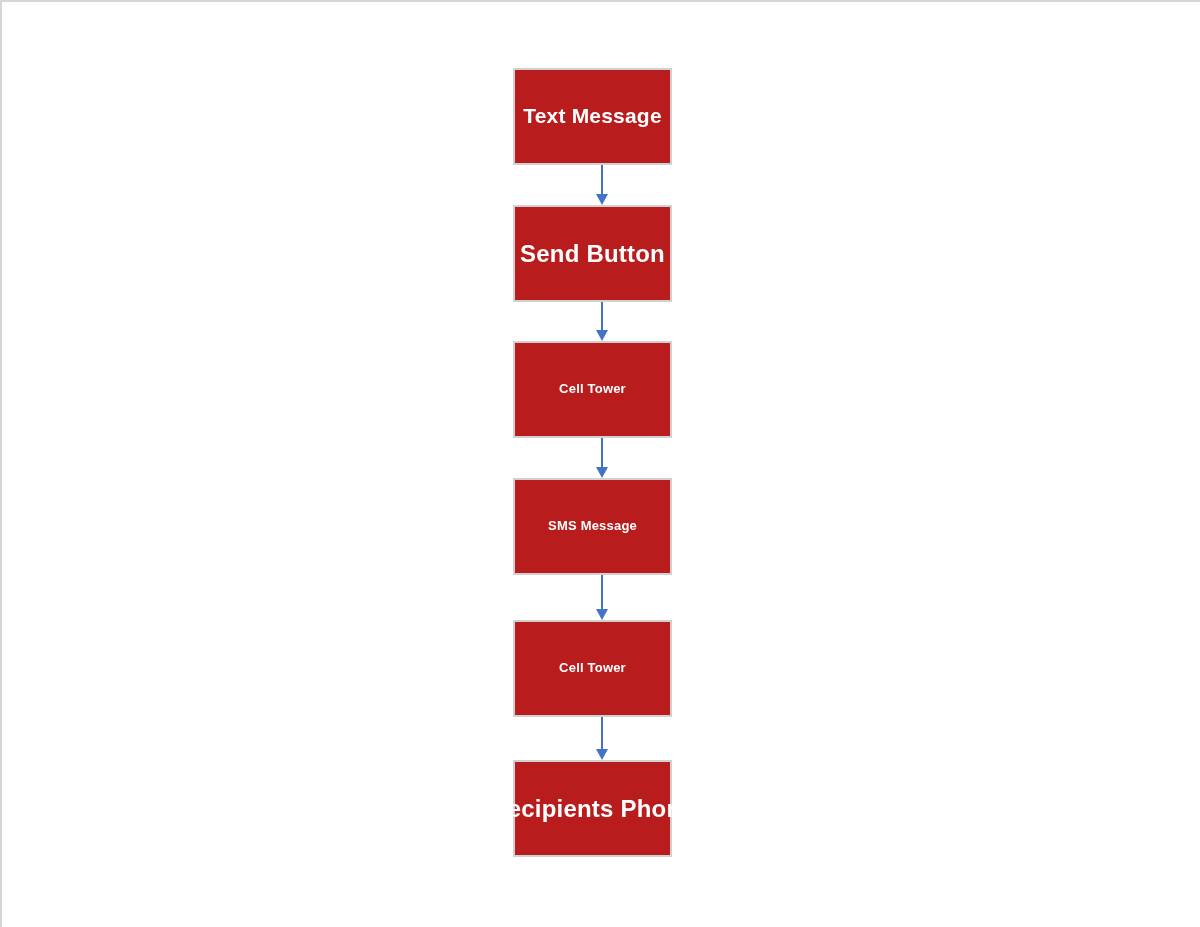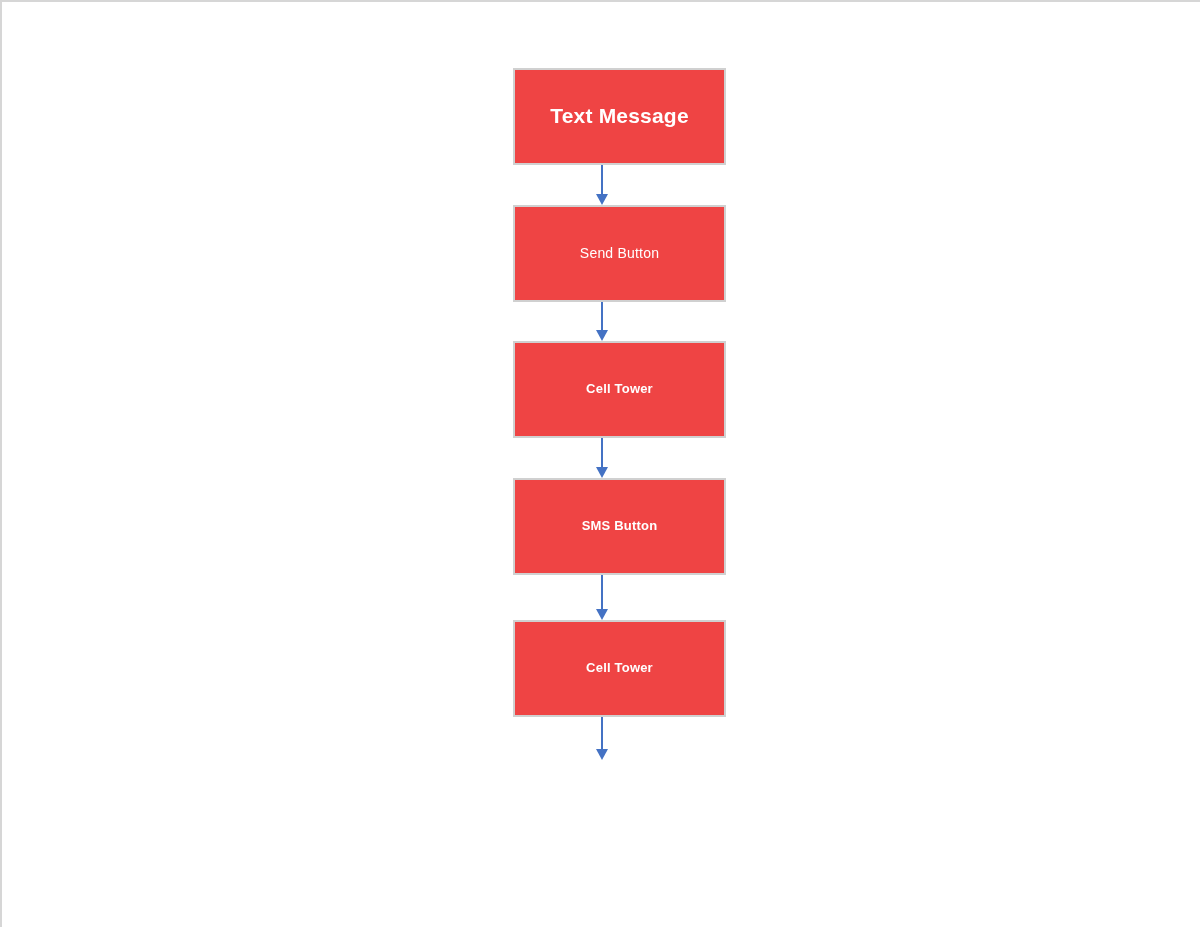--- a/index.html
+++ b/index.html
@@ -27,43 +27,43 @@
   
   #flow {
     position: absolute;
     left: 511px;
     top: 66px;
     width: 177px;
   }
 
   .node {
     position: relative;
-    width: 213px;
+    width: 159px;
     height: 97px;
     box-sizing: border-box;
-    background: #ef4444;
+    background: #b91c1c;
     border: 2px solid #d0d0d0;
     display: flex;
     align-items: center;
     justify-content: center;
     color: #ffffff;
     text-align: center;
     letter-spacing: 0.2px;
   }
 
   .node .label {
     display: block;
     line-height: 1.15;
     white-space: nowrap;
   }
 
   
   .node.size-lg .label { font-size: 21px; font-weight: 600; }
   .node.size-md .label { font-size: 13px; font-weight: 600; }
-  .node.size-sm .label { font-size: 14px; font-weight: 400; }
+  .node.size-sm .label { font-size: 24px; font-weight: 700; }
 
   
   .connector {
     position: relative;
     width: 177px;
     display: block;
   }
   .connector.gap-40 { height: 40px; }
   .connector.gap-39 { height: 39px; }
   .connector.gap-45 { height: 45px; }
@@ -121,32 +121,35 @@
     <div class="node size-md">
       <span class="label">Cell Tower</span>
     </div>
 
     <div class="connector gap-40">
       <span class="stem"></span>
       <span class="head"></span>
     </div>
 
     <div class="node size-md">
-      <span class="label">SMS Button</span>
+      <span class="label">SMS Message</span>
     </div>
 
     <div class="connector gap-45">
       <span class="stem"></span>
       <span class="head"></span>
     </div>
 
     <div class="node size-md">
       <span class="label">Cell Tower</span>
     </div>
 
     <div class="connector gap-43">
       <span class="stem"></span>
       <span class="head"></span>
     </div>
 
+    <div class="node size-sm">
+      <span class="label">Recipients Phone</span>
+    </div>
 
   </div>
 </div>
 
 </body></html>

